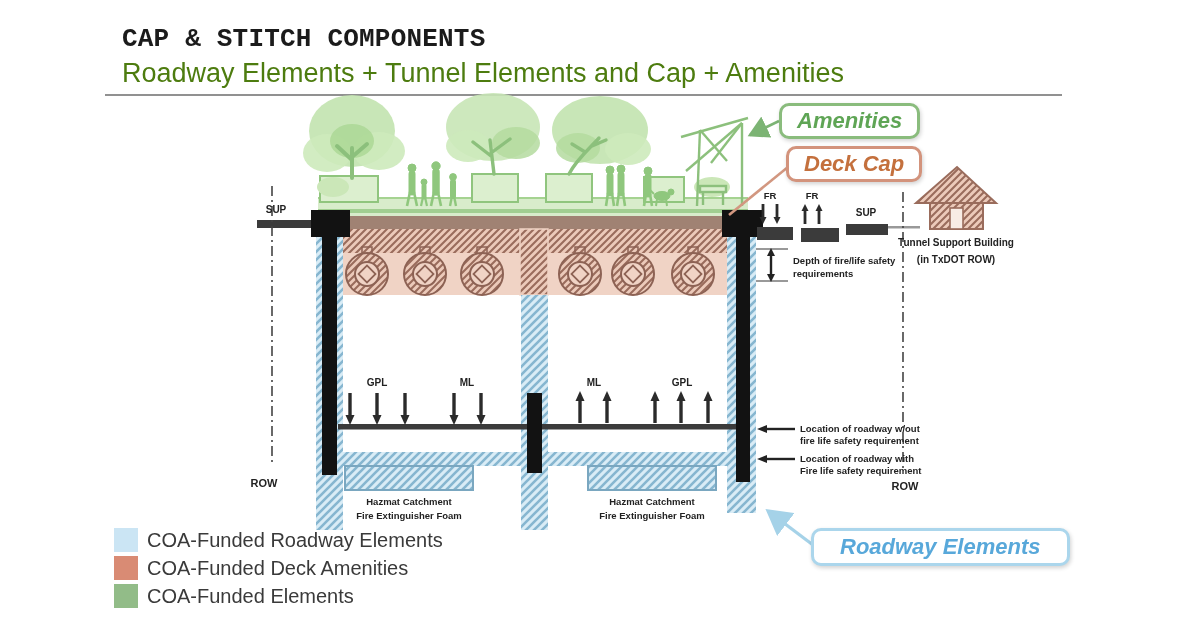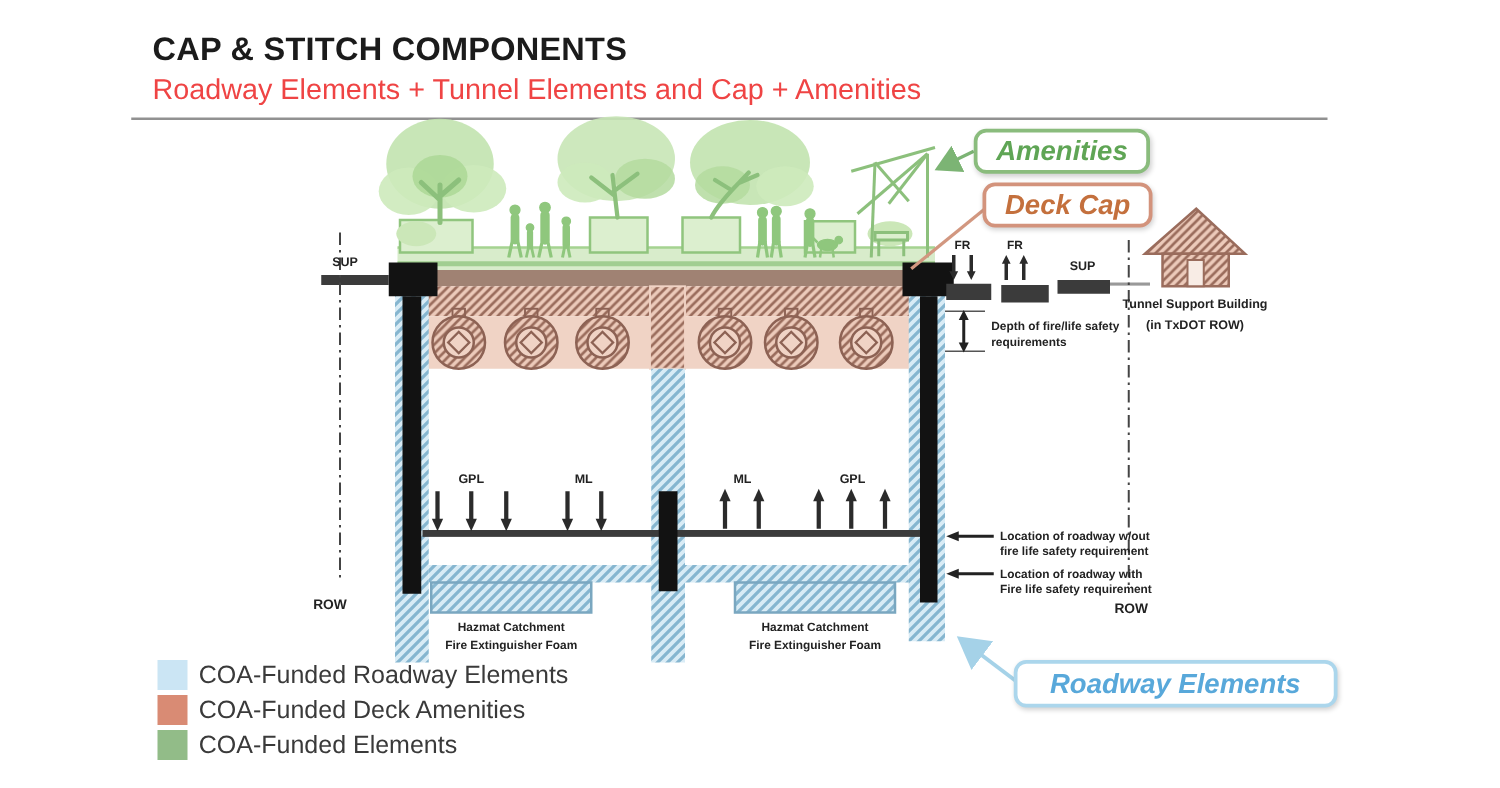--- a/index.html
+++ b/index.html
@@ -1,27 +1,27 @@
 <!DOCTYPE html>
 <html><head>
 <meta charset="utf-8">
 <style>
   html,body{margin:0;padding:0;background:#ffffff;}
   #page{position:relative;width:1200px;height:630px;background:#ffffff;overflow:hidden;
         font-family:"Liberation Sans",sans-serif;}
-  .title{position:absolute;left:122px;top:24px;font-size:26px;font-weight:bold;color:#1b1b1b;letter-spacing:.2px;}
-  .subtitle{position:absolute;left:122px;top:58px;font-size:23px;color:#ef4444;}
+  .title{position:absolute;left:122px;top:24px;font-size:26px;font-weight:bold;color:#1b1b1b;letter-spacing:.2px;font-family:Liberation Mono, monospace;}
+  .subtitle{position:absolute;left:122px;top:58px;font-size:27px;color:#4d7c0f;}
   .rule{position:absolute;left:105px;top:94px;width:957px;height:2px;background:#919191;}
   svg{position:absolute;left:0;top:0;}
   .callout{position:absolute;background:#fff;border:3px solid;border-radius:10px;
            font-weight:bold;padding:2px 15px;box-shadow:1px 2px 4px rgba(0,0,0,.18);white-space:nowrap;font-style:italic;}
   .callout.amenities{left:779px;top:103px;font-size:22px;border-color:#8abc7d;color:#5fa555;}
   .callout.deckcap{left:786px;top:146px;font-size:22px;border-color:#d3937c;color:#c4703d;}
   .callout.roadway{left:811px;top:528px;font-size:22px;border-color:#abd6ec;color:#58a8da;padding:3px 26px;}
-  .legend{position:absolute;left:126px;top:526px;text-align:right;}
+  .legend{position:absolute;left:114px;top:526px;text-align:right;}
   .legend-row{display:flex;align-items:center;height:28px;margin-bottom:0px;}
   .swatch{width:24px;height:24px;margin-right:9px;flex:0 0 auto;}
   .legend-label{font-size:20px;color:#3a3a3a;}
   text{font-family:"Liberation Sans",sans-serif;}
   .ann{font-size:9.5px;font-weight:bold;fill:#222;}
   .lane{font-size:10px;font-weight:bold;fill:#222;}
   .rowlbl{font-size:11px;font-weight:bold;fill:#222;}
 </style>
 </head>
 <body>

